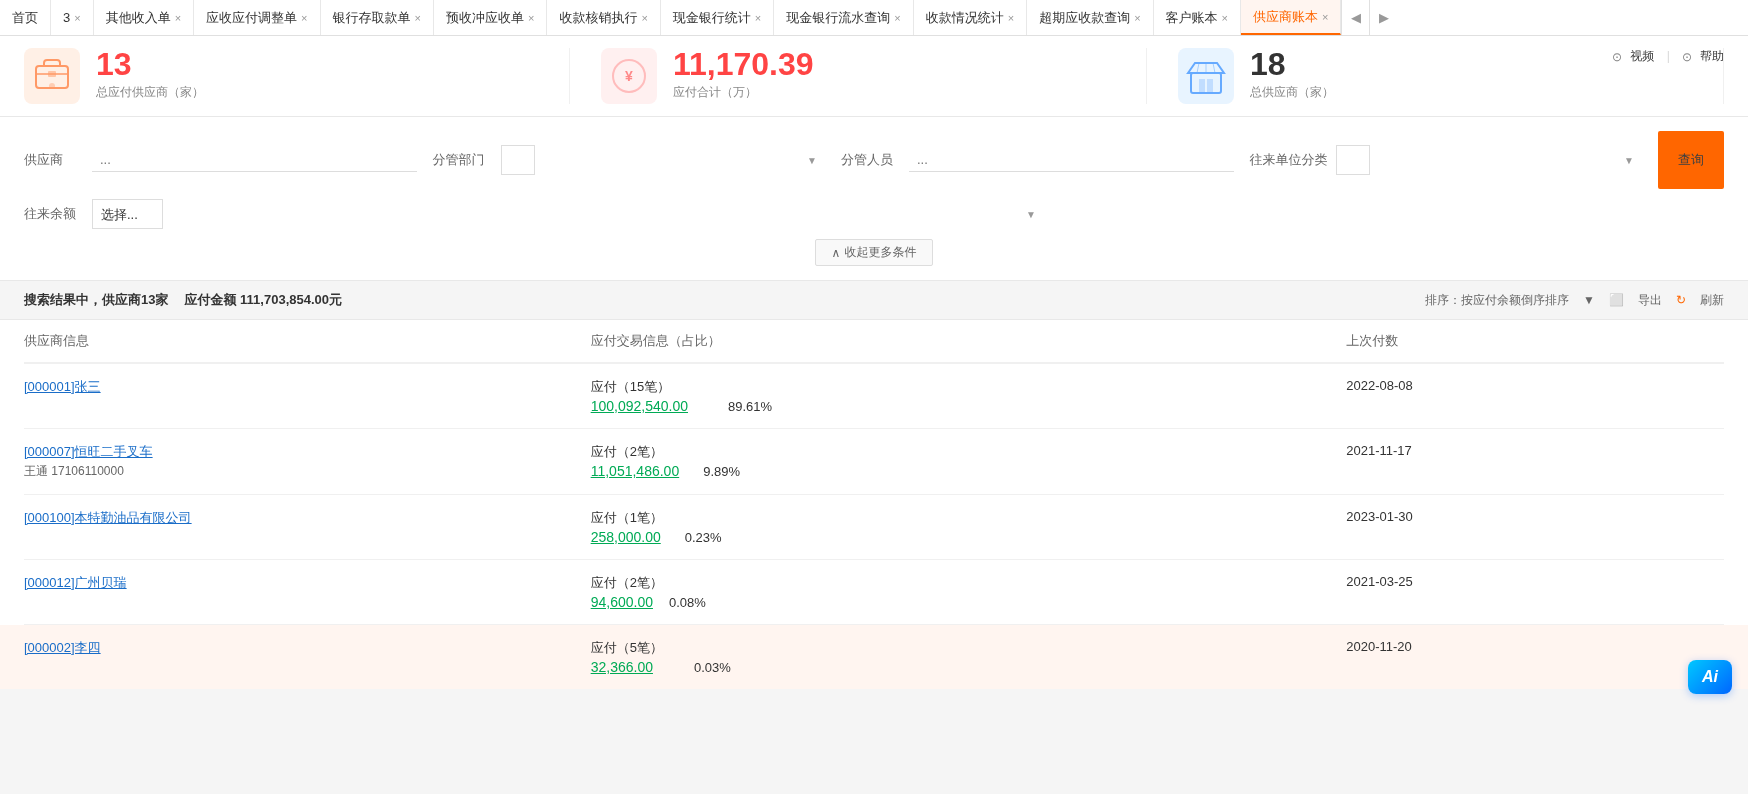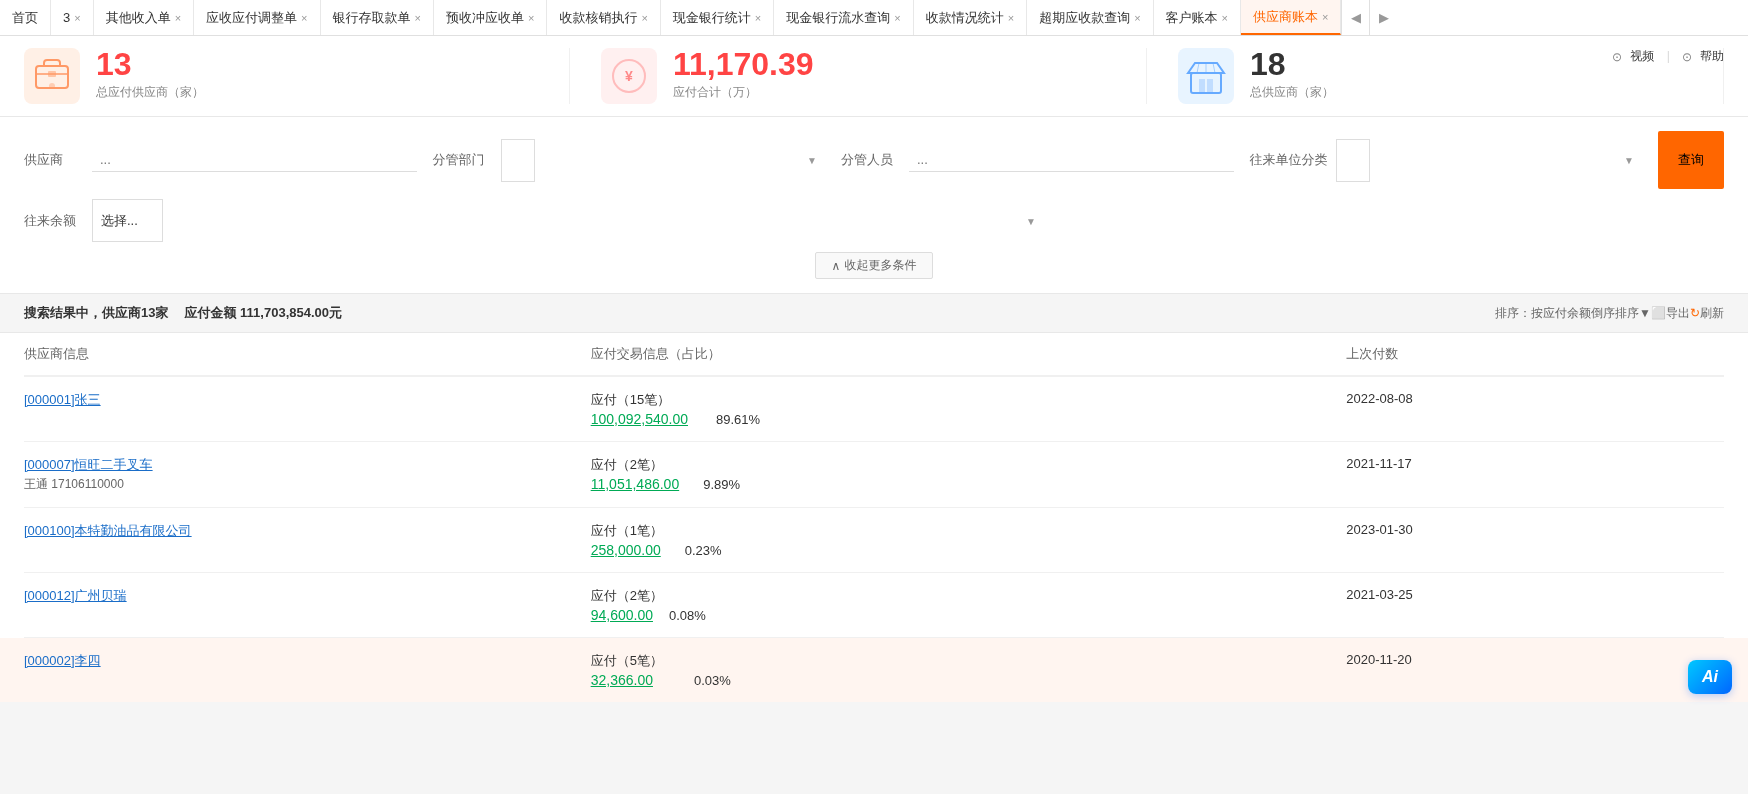--- a/index.html
+++ b/index.html
@@ -109,39 +109,39 @@
     .filter-select {
       border: 1px solid #ddd;
       padding: 4px 24px 4px 8px;
       font-size: 13px;
       color: #333;
       outline: none;
       flex: 1;
       background: #fff;
       appearance: none;
       cursor: pointer;
-      height: 43px;
+      height: 30px;
     }
     .filter-select-wrapper {
       position: relative;
       flex: 1;
     }
     .filter-select-wrapper::after {
       content: '▼';
       position: absolute;
       right: 8px;
       top: 50%;
       transform: translateY(-50%);
       font-size: 10px;
       color: #999;
       pointer-events: none;
     }
     .query-btn {
       background: #ff6600;
-      color: #000000;
+      color: #404040;
       border: none;
       padding: 20px 20px;
       font-size: 13px;
       cursor: pointer;
       border-radius: 2px;
       white-space: nowrap;
     }
     .collapse-btn {
       display: flex;
       align-items: center;
@@ -166,21 +166,21 @@
       padding: 10px 24px;
       background: #f5f5f5;
       border-bottom: 1px solid #e8e8e8;
       font-size: 13px;
       color: #333;
     }
     .result-bar-left { display: flex; gap: 16px; font-weight: bold; }
     .result-bar-right {
       display: flex;
       align-items: center;
-      gap: 0;
+      gap: 14px;
       font-size: 12px;
       color: #666;
     }
     .action-btn {
       display: flex;
       align-items: center;
       gap: 4px;
       cursor: pointer;
       color: #666;
       font-size: 12px;
@@ -448,21 +448,21 @@
     <div class="col-transaction">应付交易信息（占比）</div>
     <div class="col-lastpay">上次付数</div>
   </div>
 
   <div class="table-row">
     <div class="col-supplier">
       <div class="supplier-link">[000001]张三</div>
     </div>
     <div class="col-transaction">
       <div class="tx-line">应付（15笔）</div>
-      <div style="display:flex;align-items:center;gap:12px;margin-top:2px;">
+      <div style="display:flex;align-items:center;gap:24px;margin-top:2px;">
         <span class="tx-amount">100,092,540.00</span>
         <span class="tx-percent">89.61%</span>
       </div>
     </div>
     <div class="col-lastpay">
       <span class="last-pay">2022-08-08</span>
     </div>
   </div>
 
   <div class="table-row">

